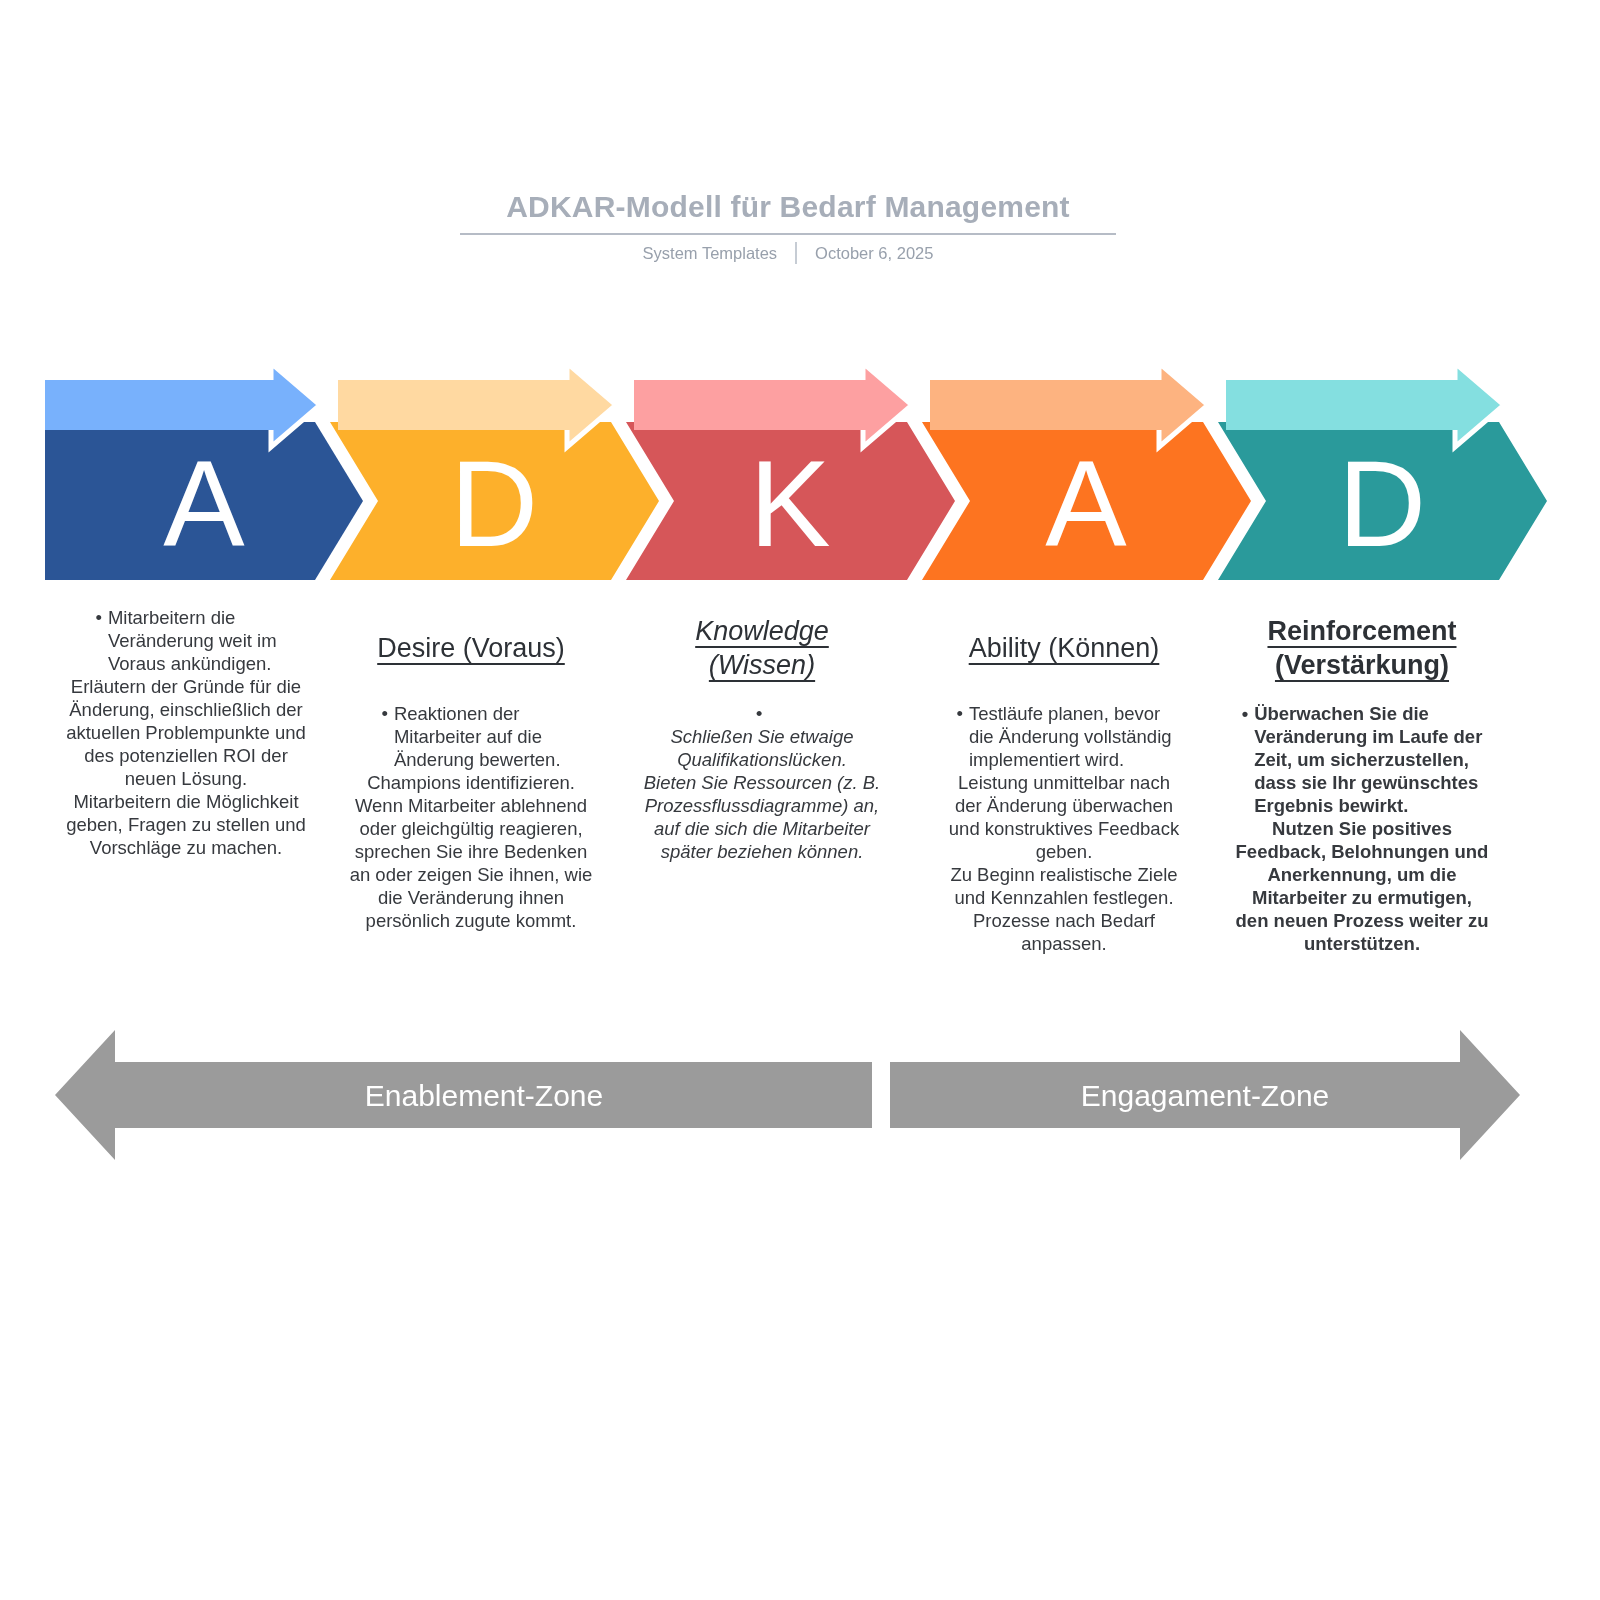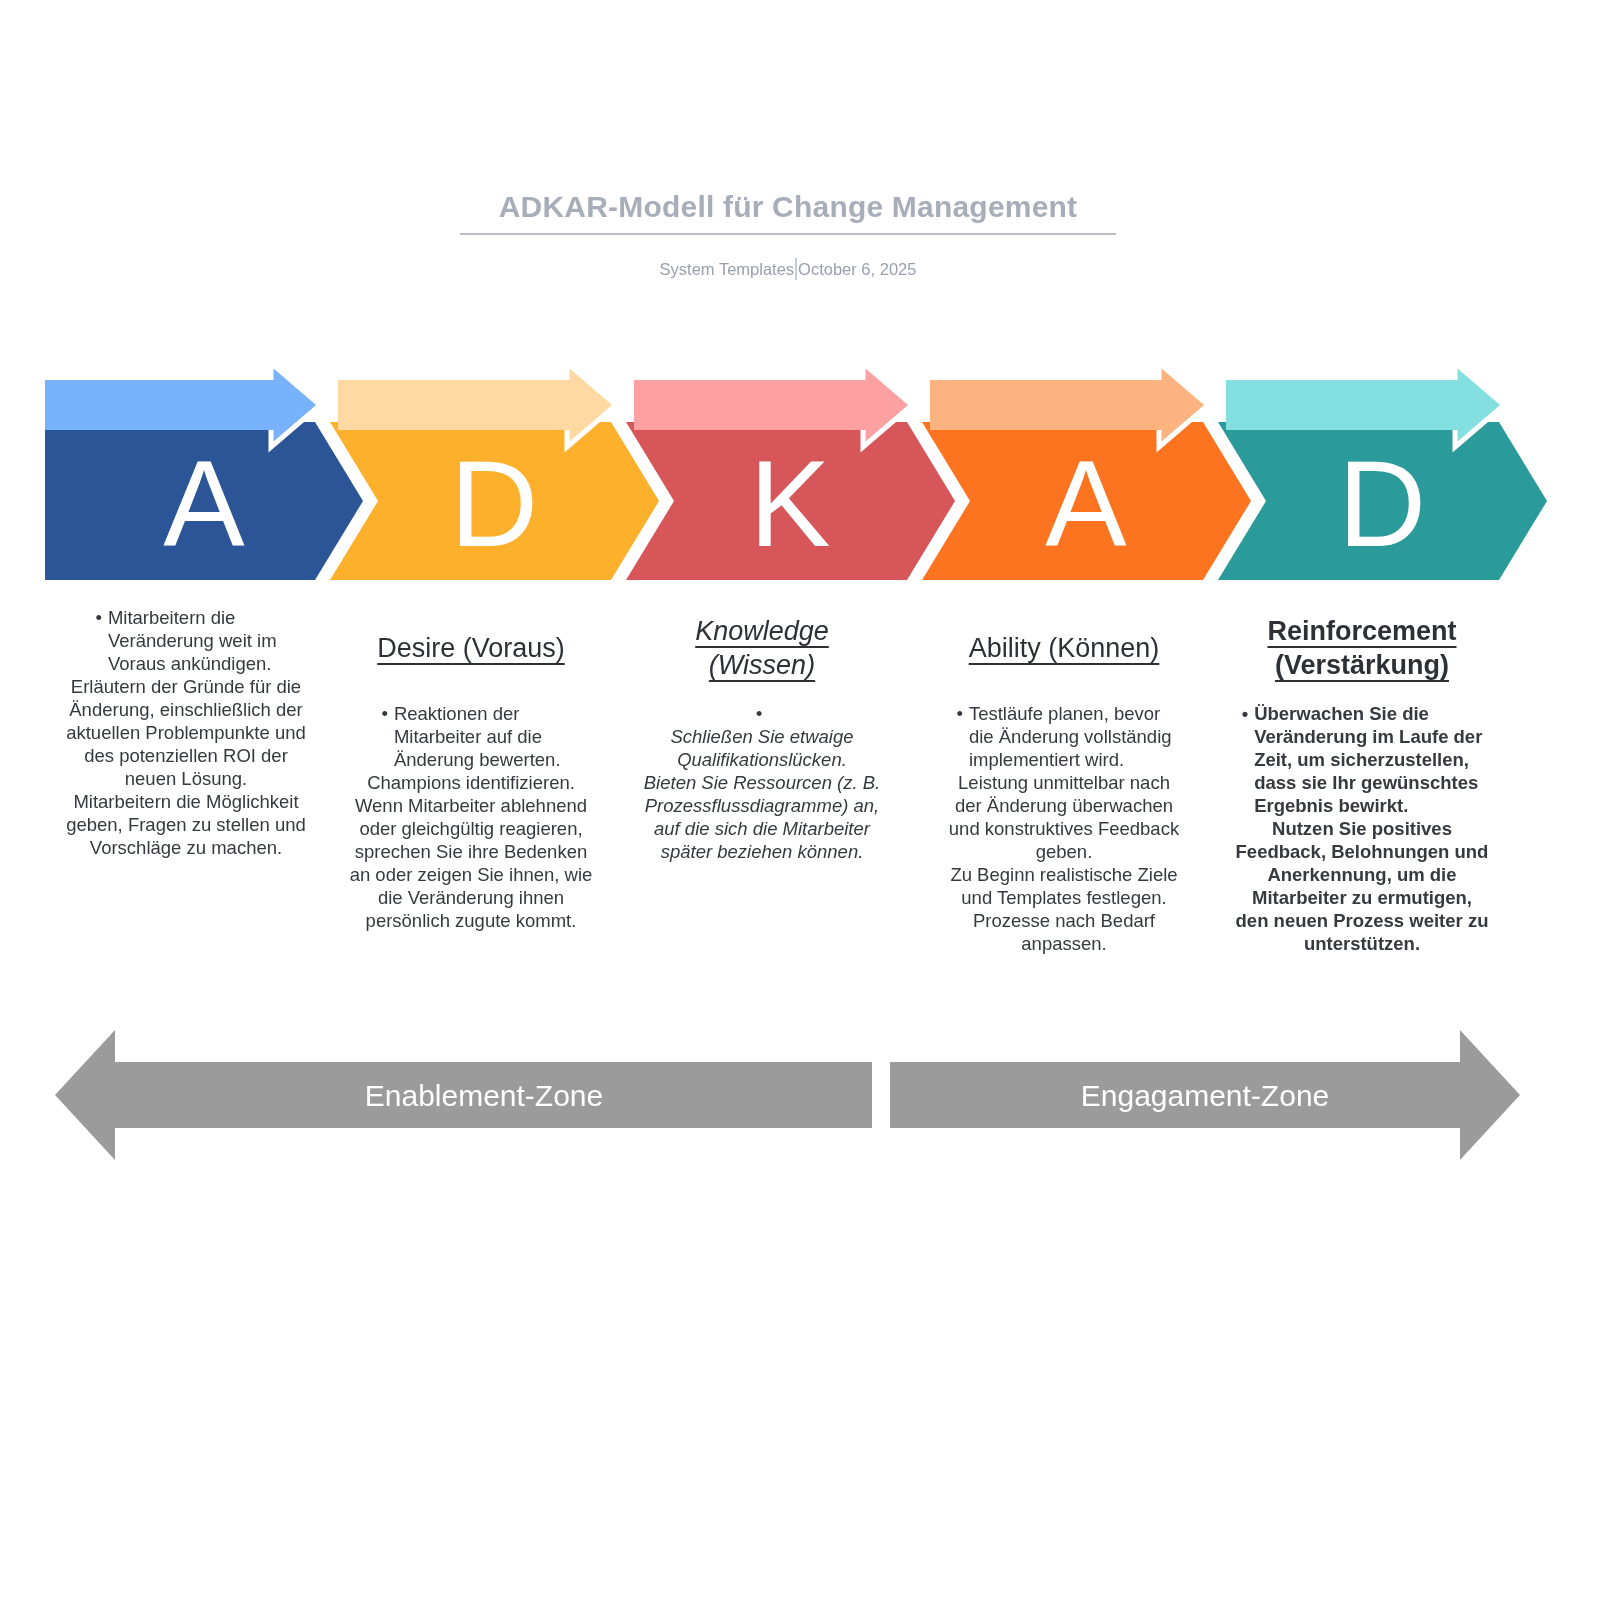--- a/index.html
+++ b/index.html
@@ -7,22 +7,22 @@
     position:relative; width:1600px; height:1600px; background:#ffffff;
     font-family:"Liberation Sans", sans-serif; overflow:hidden;
   }
   
   .title-box { position:absolute; left:460px; top:190px; width:656px; text-align:center; }
   .title-box h1 {
     margin:0; font-size:30px; font-weight:700; color:#a7aeb9;
     padding-bottom:9px; border-bottom:2px solid #b6bcc6; letter-spacing:.2px;
   }
   .subtitle {
-    margin-top:23px; display:flex; justify-content:center; align-items:center;
-    gap:1px; font-size:16.5px; color:#98a0ac;
+    margin-top:7px; display:flex; justify-content:center; align-items:center;
+    gap:18px; font-size:16.5px; color:#98a0ac;
   }
   .subtitle .divider { width:2px; height:22px; background:#c6ccd4; }
   
   svg.diagram { position:absolute; left:0; top:0; width:1600px; height:1600px; }
   svg.diagram text { font-family:"Liberation Sans", sans-serif; }
   .st-letter { font-size:122px; font-weight:400; fill:#ffffff; }
   .zone-label { font-size:30px; fill:#ffffff; }
   .arrow-head { stroke:#ffffff; stroke-width:5; stroke-linejoin:miter; }
   
   .stage-col { position:absolute; top:600px; width:292px; color:#36393e; }
@@ -39,21 +39,21 @@
   .details { text-align:center; white-space:pre-line; }
   .col-1 { left:40px; }  .col-2 { left:325px; } .col-3 { left:616px;font-style:italic; }
   .col-4 { left:918px; } .col-5 { left:1216px;font-weight:bold; }
 </style>
 </head>
 <body>
 
 <div class="canvas">
 
   <div class="title-box">
-    <h1>ADKAR-Modell für Change Management</h1>
+    <h1>ADKAR-Modell für Bedarf Management</h1>
     <div class="subtitle">
       <span>System Templates</span>
       <span class="divider"></span>
       <span>October 6, 2025</span>
     </div>
   </div>
 
   <svg class="diagram" viewBox="0 0 1600 1600">
 
     <g>
@@ -162,21 +162,21 @@
         <span class="bullet">•</span>
         <div class="lead-text">Testläufe planen, bevor
 die Änderung vollständig
 implementiert wird.</div>
       </div>
       <div class="details">Leistung unmittelbar nach
 der Änderung überwachen
 und konstruktives Feedback
 geben.
 Zu Beginn realistische Ziele
-und Templates festlegen.
+und Kennzahlen festlegen.
 Prozesse nach Bedarf
 anpassen.</div>
     </div>
   </div>
 
   <div class="stage-col col-5">
     <div class="stage-heading">Reinforcement
 (Verstärkung)</div>
     <div class="stage-body">
       <div class="lead-row">

